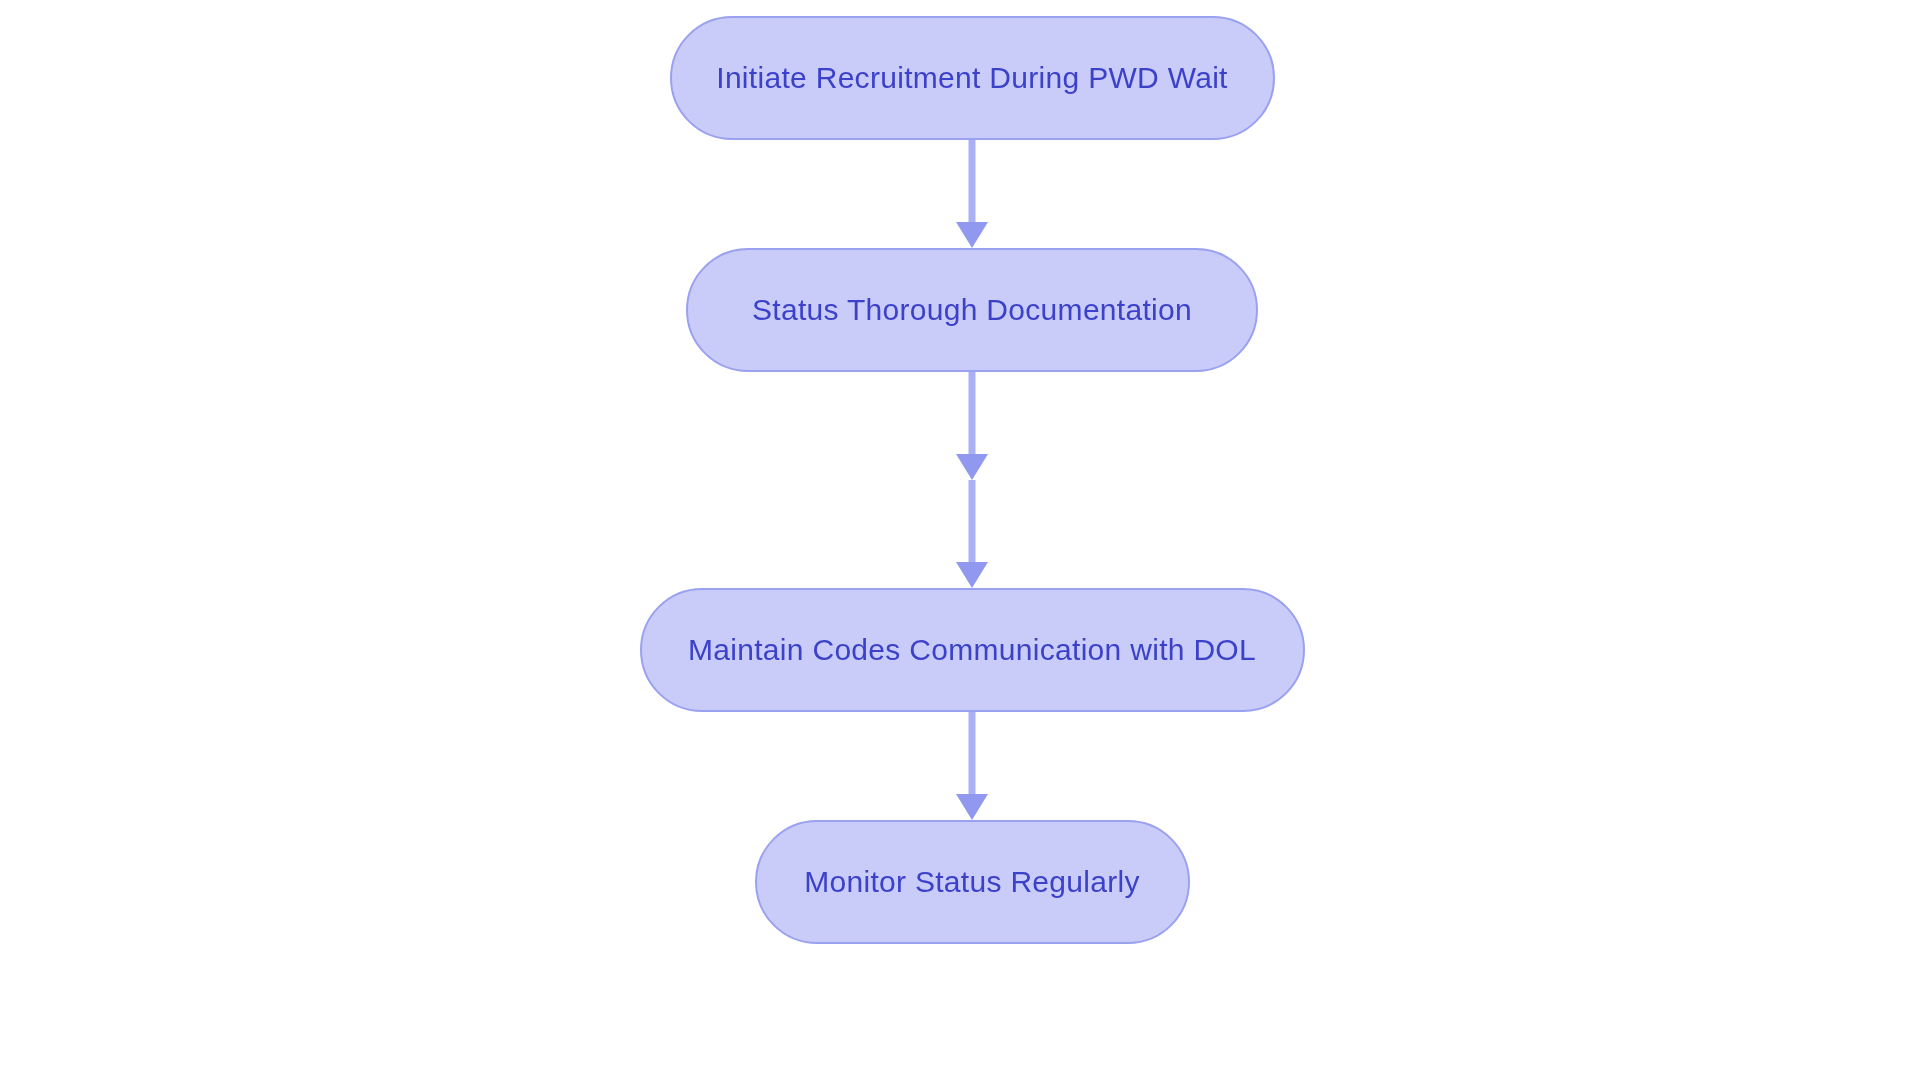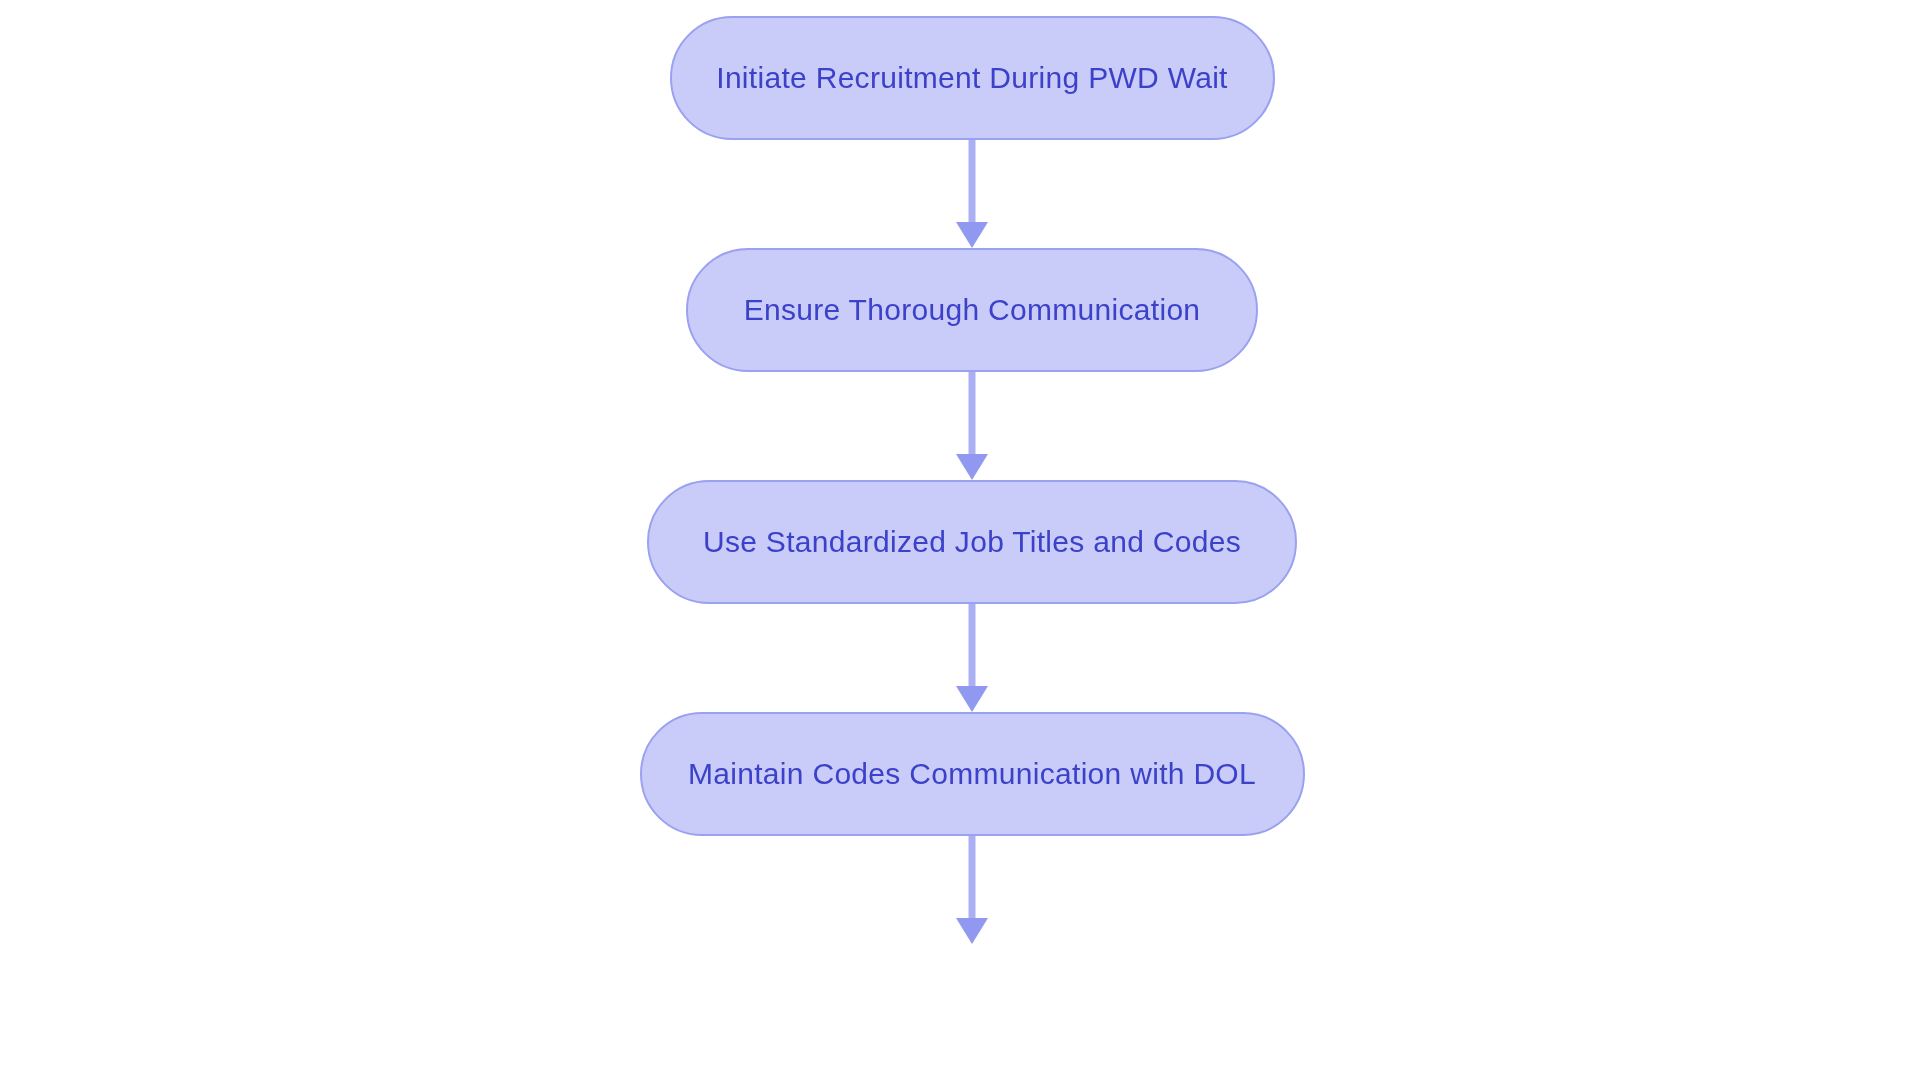--- a/index.html
+++ b/index.html
@@ -66,47 +66,47 @@
     </div>
 
     <div class="connector">
       <svg width="40" height="108" viewBox="0 0 40 108">
         <line x1="20" y1="0" x2="20" y2="84" stroke="#abb0f4" stroke-width="7"></line>
         <polygon points="4,82 36,82 20,108" fill="#9099ef"></polygon>
       </svg>
     </div>
 
     <div class="node w2">
-      <span class="label">Ensure Thorough Communication</span>
+      <span class="label">Status Thorough Documentation</span>
     </div>
 
     <div class="connector">
       <svg width="40" height="108" viewBox="0 0 40 108">
         <line x1="20" y1="0" x2="20" y2="84" stroke="#abb0f4" stroke-width="7"></line>
         <polygon points="4,82 36,82 20,108" fill="#9099ef"></polygon>
       </svg>
     </div>
 
-    <div class="node w3">
-      <span class="label">Use Standardized Job Titles and Codes</span>
-    </div>
 
     <div class="connector">
       <svg width="40" height="108" viewBox="0 0 40 108">
         <line x1="20" y1="0" x2="20" y2="84" stroke="#abb0f4" stroke-width="7"></line>
         <polygon points="4,82 36,82 20,108" fill="#9099ef"></polygon>
       </svg>
     </div>
 
     <div class="node w4">
       <span class="label">Maintain Codes Communication with DOL</span>
     </div>
 
     <div class="connector">
       <svg width="40" height="108" viewBox="0 0 40 108">
         <line x1="20" y1="0" x2="20" y2="84" stroke="#abb0f4" stroke-width="7"></line>
         <polygon points="4,82 36,82 20,108" fill="#9099ef"></polygon>
       </svg>
     </div>
 
+    <div class="node w5">
+      <span class="label">Monitor Status Regularly</span>
+    </div>
 
   </div>
 </div>
 
 </body></html>

